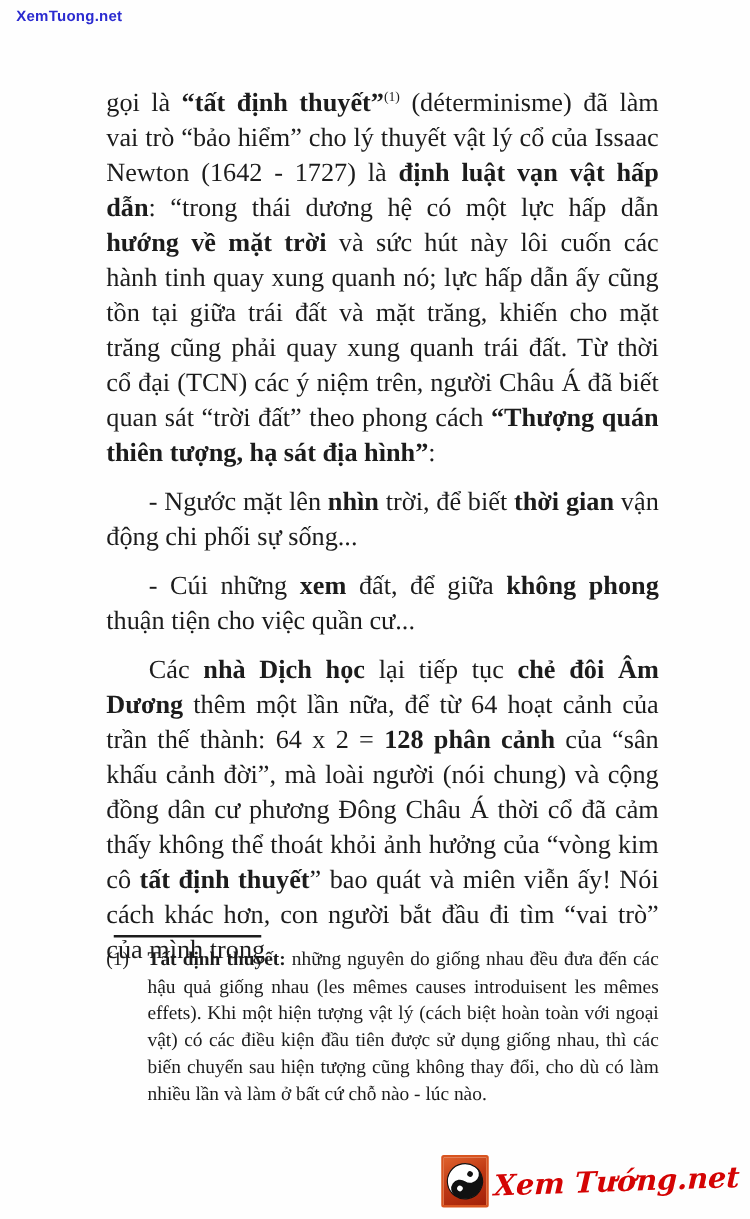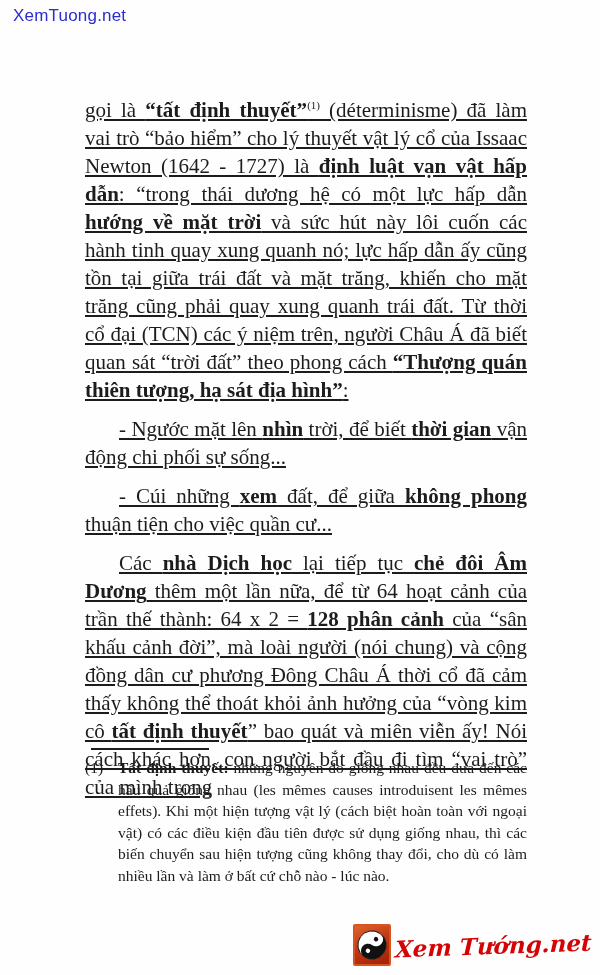--- a/index.html
+++ b/index.html
@@ -11,25 +11,25 @@
     position: relative;
     overflow: hidden;
   }
   .page {
     position: absolute; inset: 0;
     background: #fefefe;
   }
   .watermark {
     position: absolute; top: 6px; left: 13px;
     font-family: "Liberation Sans", sans-serif;
-    font-weight: 400; font-size: 17px;
+    font-weight: 700; font-size: 12px;
     letter-spacing: 0.2px;
   }
   .text-block {
-    position: absolute; top: 96px; left: 85px; width: 442px; text-decoration: underline;
+    position: absolute; top: 68px; left: 85px; width: 442px;
   }
   .para {
     margin: 0 0 11px 0;
     font-size: 21px; line-height: 28px;
     text-align: justify;
   }
   .para.indent { text-indent: 34px; }
   .bold { font-weight: 700; }
   sup { font-size: 11px; line-height: 0; vertical-align: super; }
   .footnote-block {

